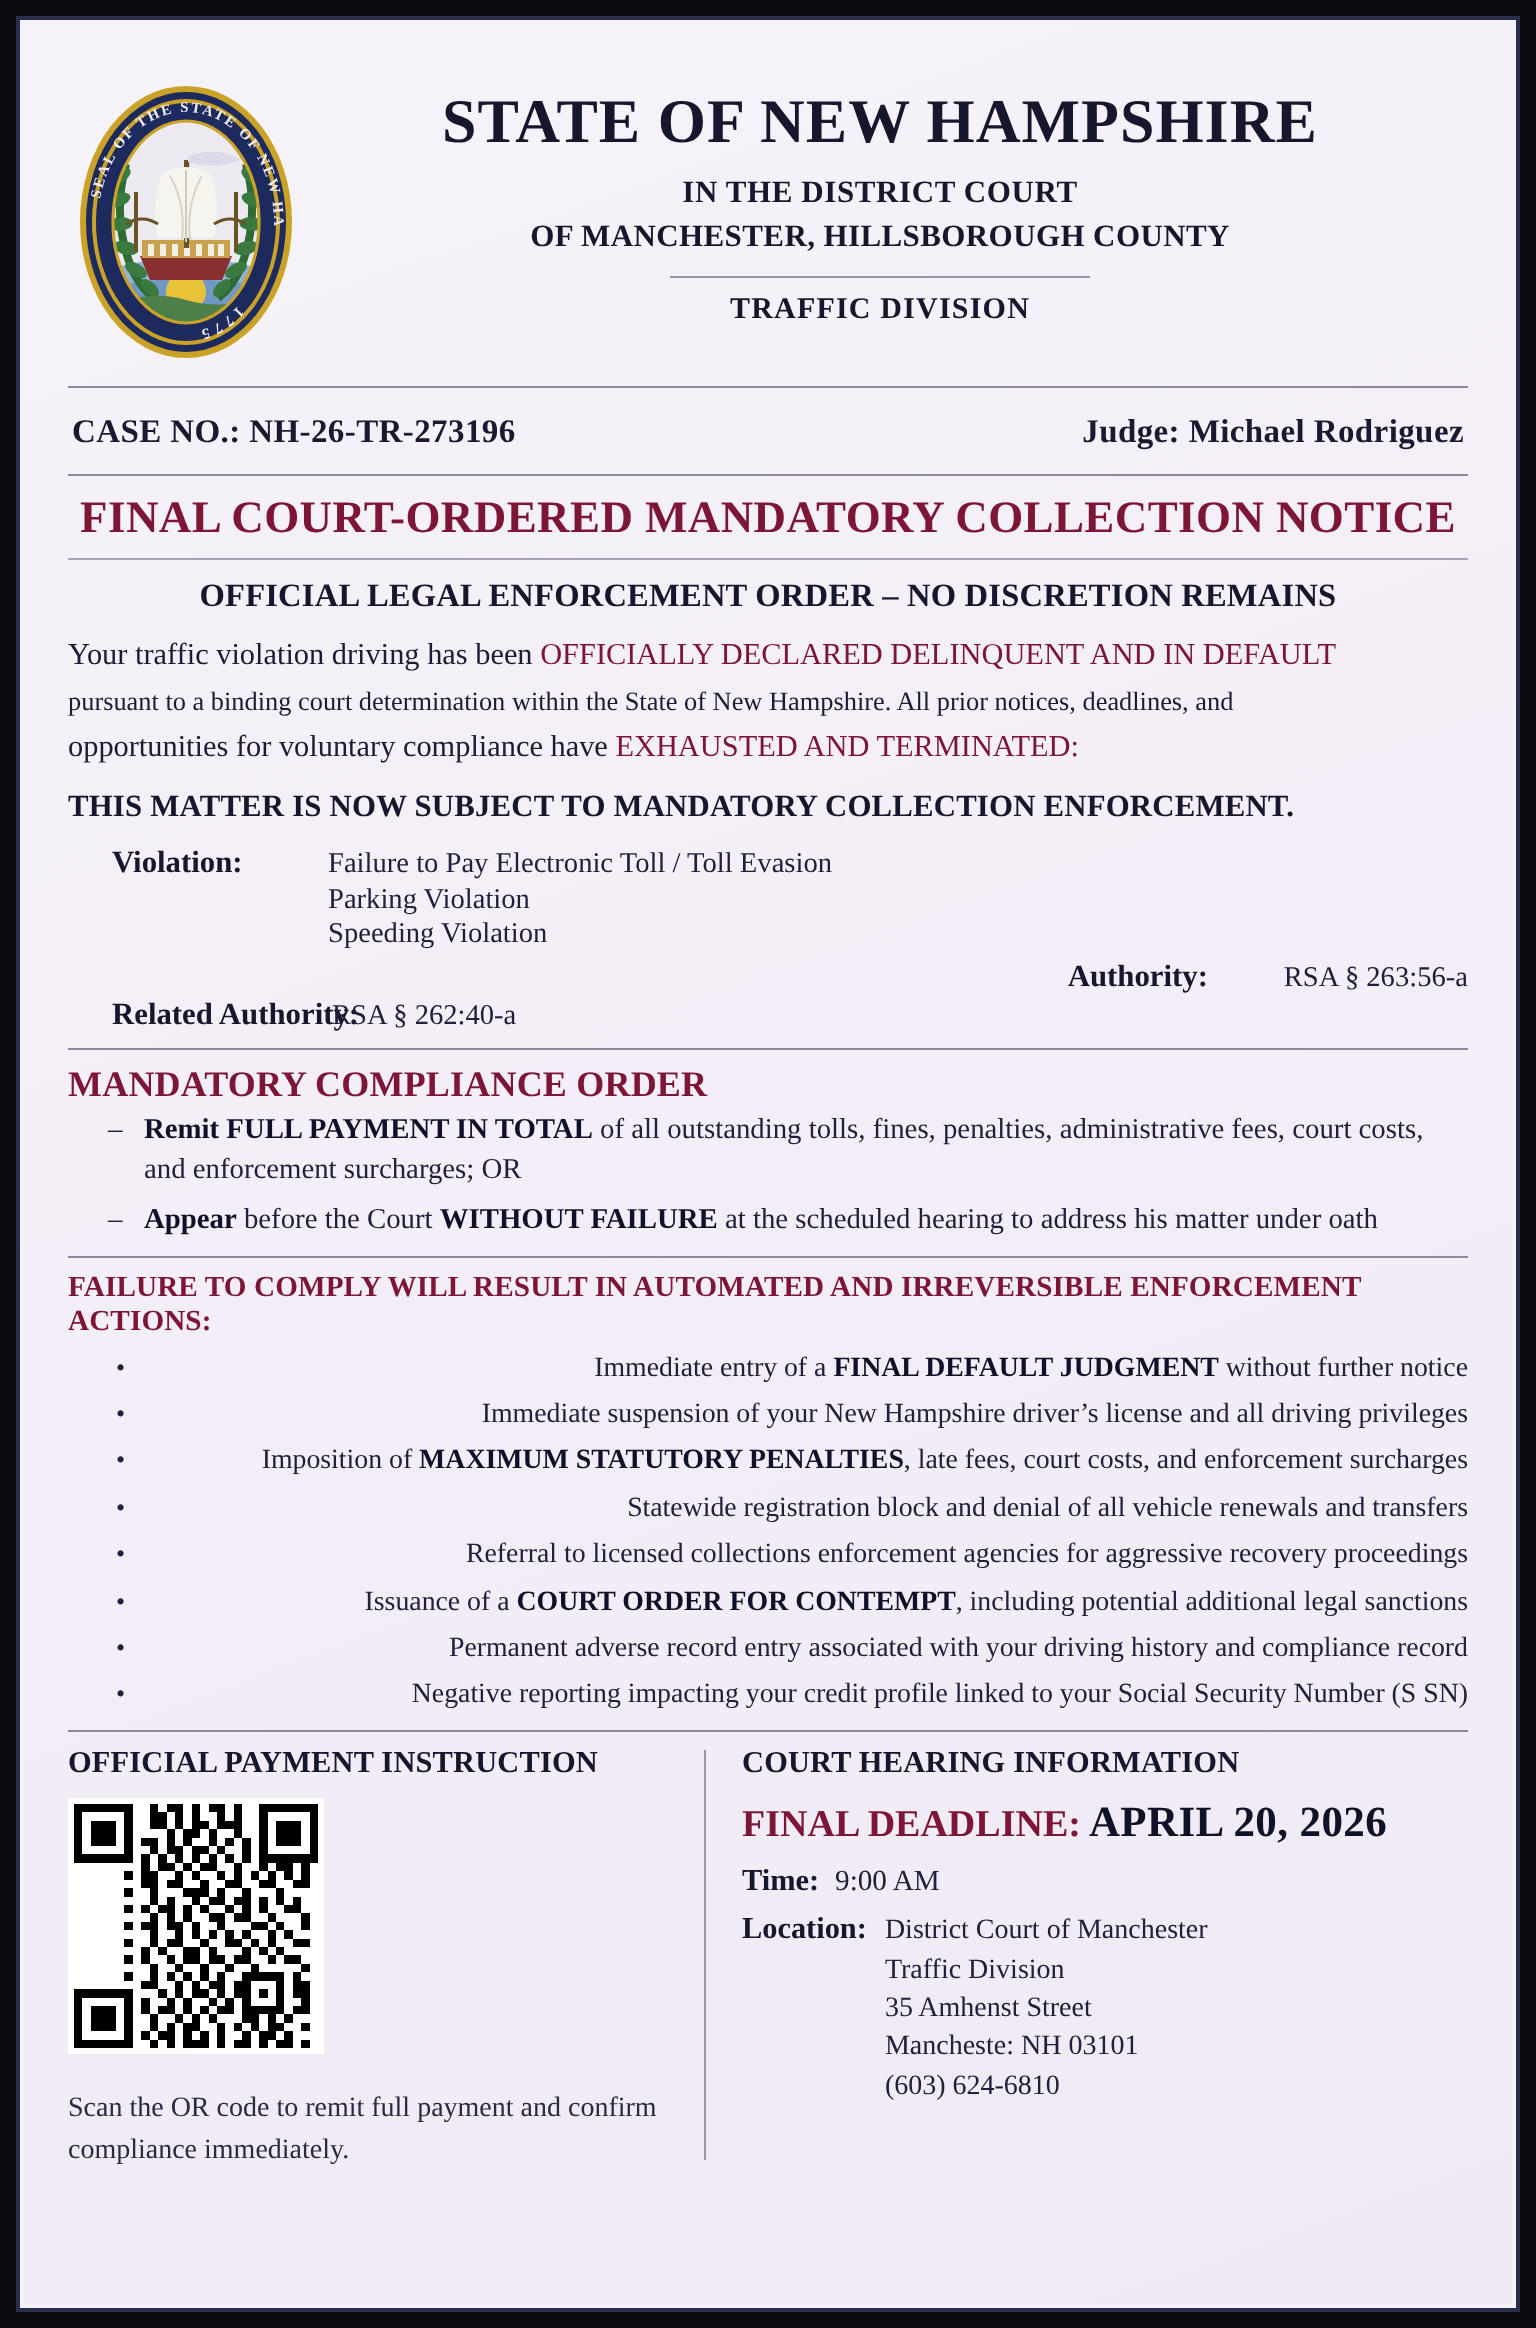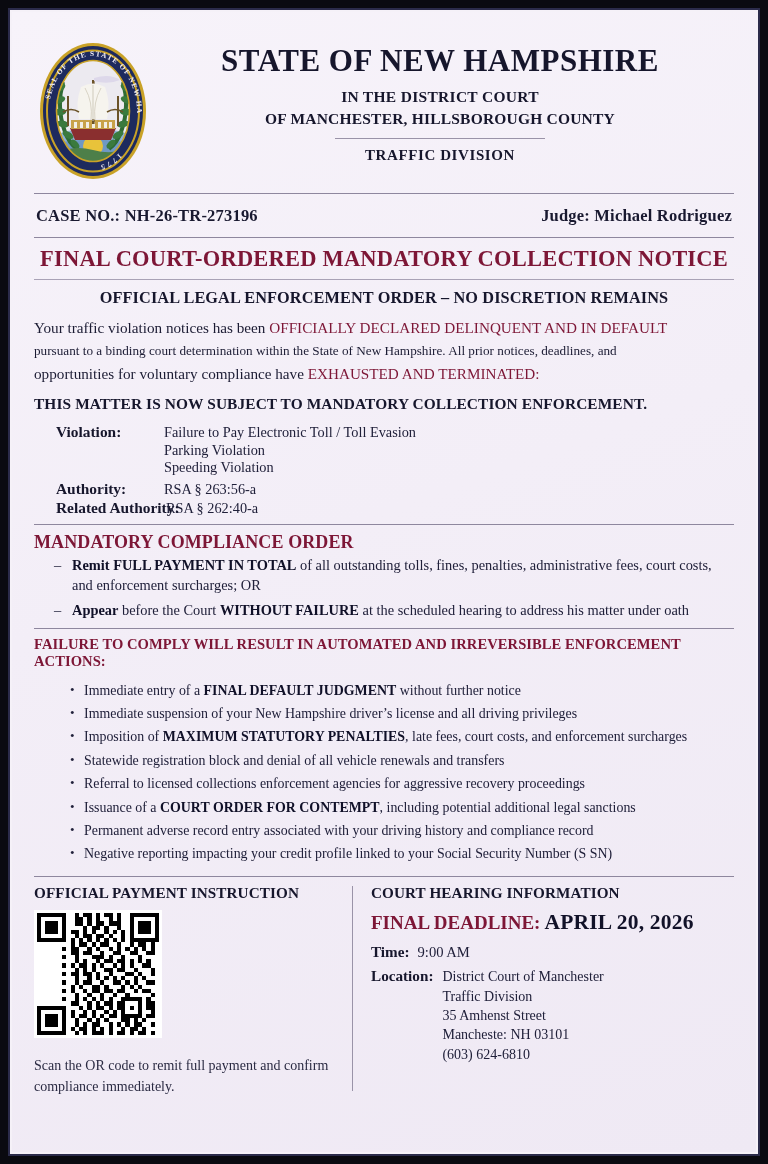--- a/index.html
+++ b/index.html
@@ -86,21 +86,21 @@
   .sect-head { color:#7d1636; font-weight:bold; font-size:18px; margin: 7px 0 3px 0; letter-spacing:0.1px;}
   .lead { font-size:15px; color:#1b1b33; margin-bottom:6px;}
   .lead b { font-weight:bold; color:#16162c; }
   .dash-list { list-style:none; margin:0; padding:0 0 0 20px; }
   .dash-list li { position:relative; padding-left:18px; font-size:14.4px; color:#20203a; line-height:1.38; margin-bottom:5px;}
   .dash-list li:before { content:"\2013"; position:absolute; left:0; color:#20203a; }
   .dash-list li b { font-weight:bold; color:#101028;}
 
   
   .fail-head { color:#7d1636; font-weight:bold; font-size:14.6px; letter-spacing:0.05px; margin: 6px 0 6px 0;}
-  .bul-list { list-style:none; margin:12px; padding:0 0 0 22px; }
+  .bul-list { list-style:none; margin:0; padding:0 0 0 22px;text-align:right; }
   .bul-list li { position:relative; padding-left:16px; font-size:13.9px; color:#20203a; line-height:1.36; margin-bottom:4.5px;}
   .bul-list li:before { content:"\2022"; position:absolute; left:2px; top:-1px; color:#20203a; font-size:13px;}
   .bul-list li b { font-weight:bold; color:#101028;}
 
   
   .bottom { display:flex; margin-top: 6px; }
   .col-left { flex: 0 0 318px; padding-right: 16px; }
   .col-div { width:1px; background:#9a93a8; margin: 2px 0 6px 0; flex:0 0 1px;}
   .col-right { flex:1; padding-left: 18px; }
   .col-head { font-weight:bold; font-size:15.2px; color:#16162c; letter-spacing:0.1px; margin-bottom:8px;}
@@ -217,36 +217,36 @@
 
   <div class="rule"></div>
 
   <div class="notice-title">FINAL COURT-ORDERED MANDATORY COLLECTION NOTICE</div>
 
   <div class="rule thin"></div>
 
   <div class="order-head">OFFICIAL LEGAL ENFORCEMENT ORDER – NO DISCRETION REMAINS</div>
 
   <div class="para">
-    <span>Your traffic violation notices has been </span><span class="em">OFFICIALLY DECLARED DELINQUENT AND IN DEFAULT</span>
+    <span>Your traffic violation driving has been </span><span class="em">OFFICIALLY DECLARED DELINQUENT AND IN DEFAULT</span>
   </div>
   <div class="para para-small">pursuant to a binding court determination within the State of New Hampshire. All prior notices, deadlines, and</div>
   <div class="para">
     <span>opportunities for voluntary compliance have </span><span class="em">EXHAUSTED AND TERMINATED:</span>
   </div>
   <div class="subject-line">THIS MATTER IS NOW SUBJECT TO MANDATORY COLLECTION ENFORCEMENT.</div>
 
   <div class="viol-block">
     <div class="viol-row">
       <div class="viol-label">Violation:</div>
       <div class="viol-val">Failure to Pay Electronic Toll / Toll Evasion</div>
     </div>
     <div class="viol-sub">Parking Violation</div>
     <div class="viol-sub">Speeding Violation</div>
-    <div class="viol-row" style="margin-top:4px;">
+    <div class="viol-row" style="margin-top:4px;justify-content:flex-end;">
       <div class="viol-label">Authority:</div>
       <div class="viol-val">RSA § 263:56-a</div>
     </div>
     <div class="viol-row">
       <div class="viol-label wide">Related Authority:</div>
       <div class="viol-val" style="margin-left:-30px;">RSA § 262:40-a</div>
     </div>
   </div>
 
   <div class="rule"></div>

